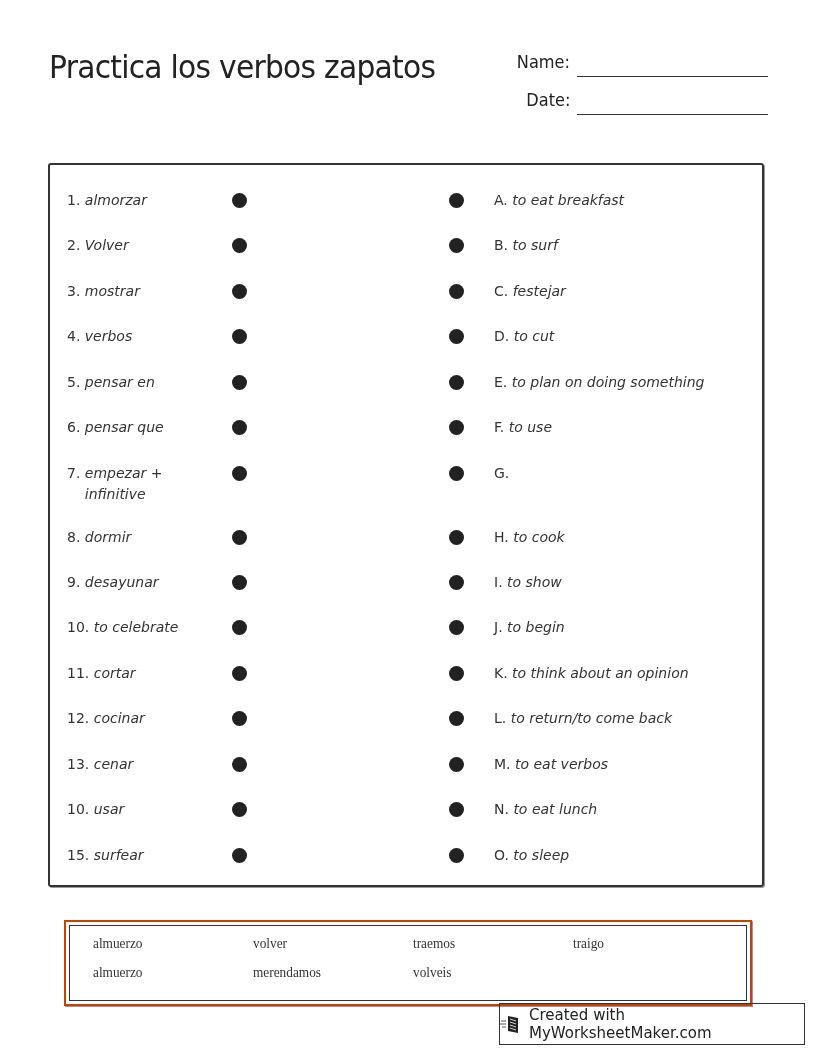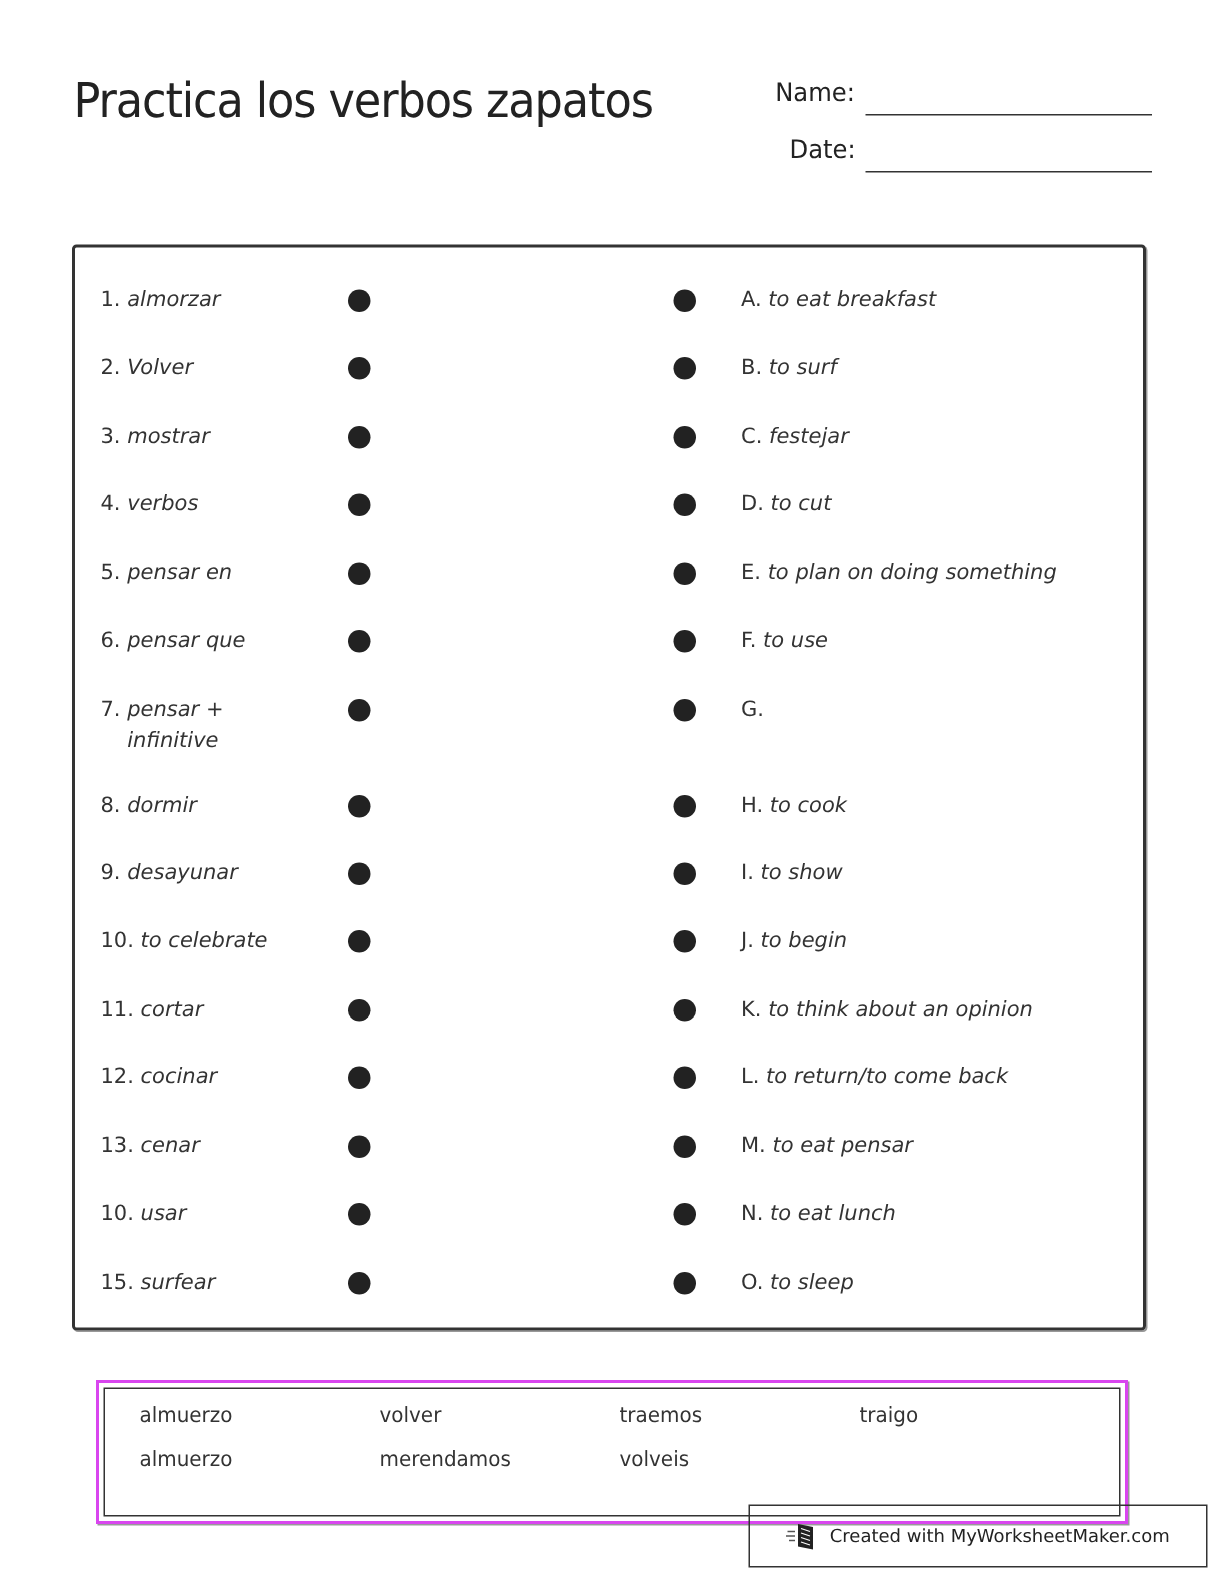--- a/index.html
+++ b/index.html
@@ -36,37 +36,38 @@
   }
   .hang { display: flex; }
   .hang .num { flex: none; white-space: pre; }
   .hang .txt { flex: 1; font-style: italic; }
   .dot {
     position: absolute; width: 15px; height: 15px; border-radius: 50%; background: #222;
   }
   .dot.left { left: 182px; top: 3px; }
   .dot.right { left: 399px; top: 3px; }
   .bank {
-    position: absolute; left: 64px; top: 920px; width: 688px; height: 96px;
-    border: 2px solid #d946ef; box-sizing: border-box;
+    position: absolute; left: 64px; top: 920px; width: 688px; height: 86px;
+    border: 2px solid #c2410c; box-sizing: border-box;
     box-shadow: 1px 1px 0 #999;
+    font-family: Liberation Serif, serif;
   }
   .bank-inner {
     position: absolute; left: 3px; top: 3px; right: 3px; bottom: 3px;
     border: 1px solid #333;
   }
   .bank-word {
     position: absolute; font-size: 14px; color: #333;
     transform: scaleX(0.95); transform-origin: left center;
   }
   .credit {
     position: absolute; left: 499px; top: 1003px; width: 306px; height: 42px;
     border: 1.5px solid #333; box-sizing: border-box;
     display: flex; align-items: center; justify-content: center; gap: 7px;
-    font-size: 12px; color: #222;
+    font-size: 15px; color: #222;
   }
   .credit svg { display: block; }
 </style>
 </head>
 <body>
 
 <div class="title">Practica los verbos zapatos</div>
 
 <div class="field-row" style="top:52px;">
   <span class="field-label">Name:</span>
@@ -147,21 +148,21 @@
     <div class="dot left"></div>
     <div class="dot right"></div>
     <div class="right-text hang">
         <span class="num">F. </span>
         <span class="txt">to use</span>
       </div>
   </div>
   <div class="row" style="top:298px;">
     <div class="left-text hang" style="width:120px;">
         <span class="num">7. </span>
-        <span class="txt">pensar + infinitive</span>
+        <span class="txt">empezar + infinitive</span>
       </div>
     <div class="dot left"></div>
     <div class="dot right"></div>
     <div class="right-text hang" style="width:180px;">
         <span class="num">G. </span>
       </div>
   </div>
   <div class="row" style="top:362px;">
     <div class="left-text hang">
         <span class="num">8. </span>
@@ -224,21 +225,21 @@
   </div>
   <div class="row" style="top:589px;">
     <div class="left-text hang">
         <span class="num">13. </span>
         <span class="txt">cenar</span>
       </div>
     <div class="dot left"></div>
     <div class="dot right"></div>
     <div class="right-text hang">
         <span class="num">M. </span>
-        <span class="txt">to eat pensar</span>
+        <span class="txt">to eat verbos</span>
       </div>
   </div>
   <div class="row" style="top:634px;">
     <div class="left-text hang">
         <span class="num">10. </span>
         <span class="txt">usar</span>
       </div>
     <div class="dot left"></div>
     <div class="dot right"></div>
     <div class="right-text hang">

